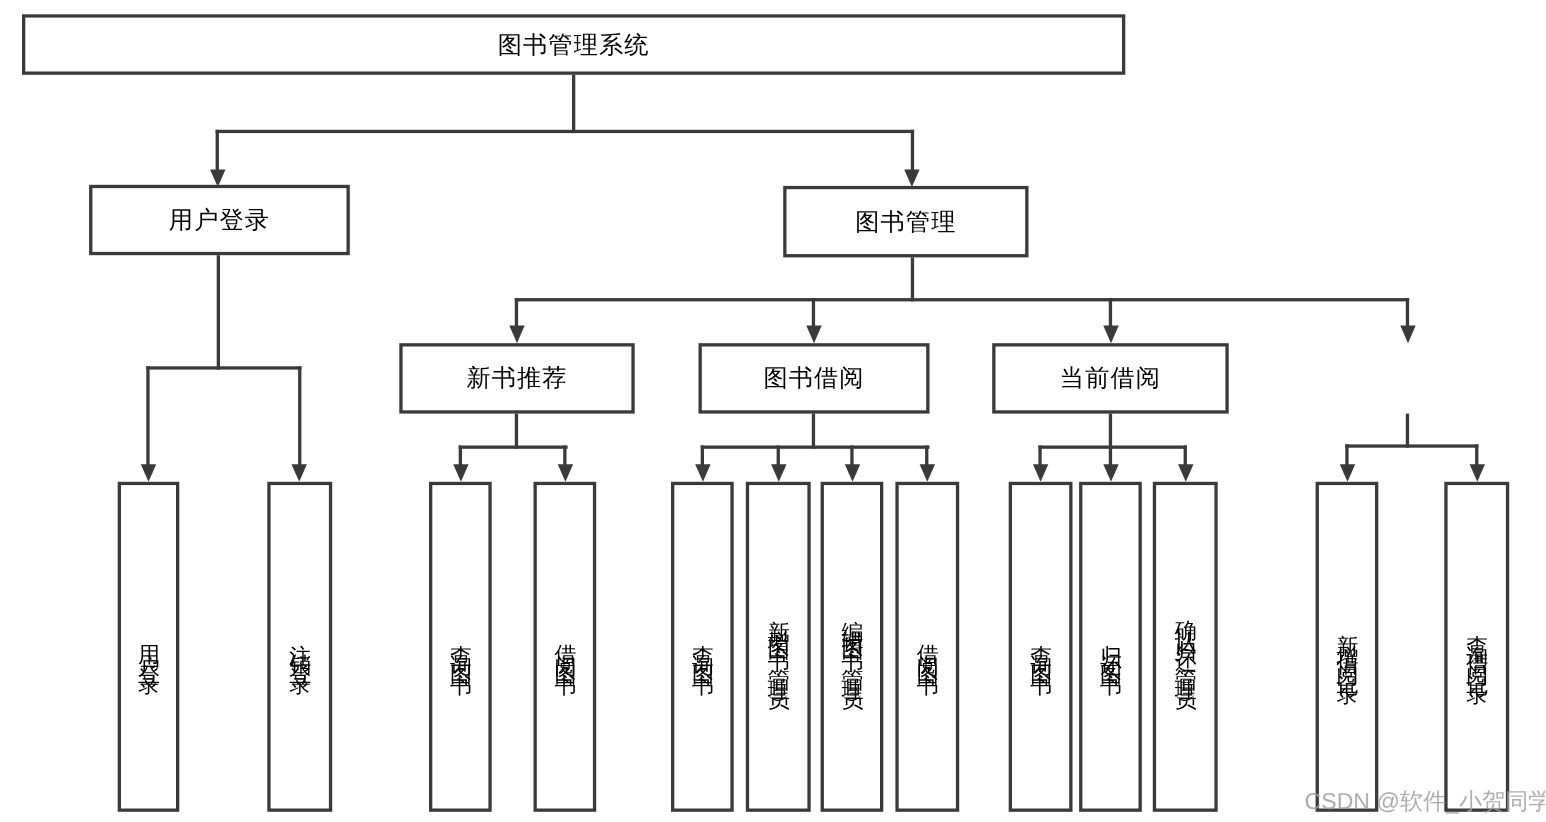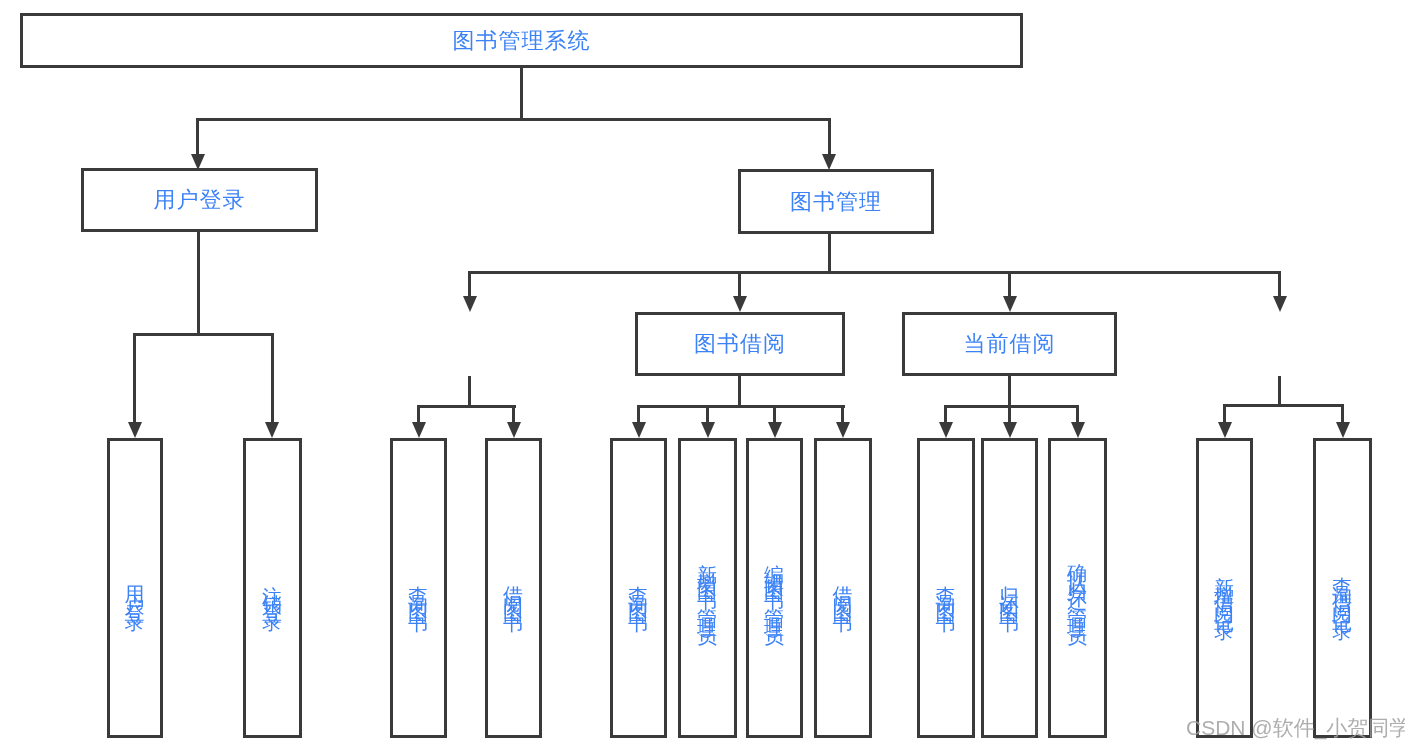--- a/index.html
+++ b/index.html
@@ -12,21 +12,21 @@
     overflow: hidden;
   }
   .node {
     position: absolute;
     box-sizing: border-box;
     border: 3px solid #3a3a3a;
     background: #ffffff;
     display: flex;
     align-items: center;
     justify-content: center;
-    color: #3b82f6;
+    color: #000000;
     font-size: 22px;
     letter-spacing: 1px;
   }
   .leaf { font-size: 20px; }
   .leaf .vtext {
     writing-mode: vertical-rl;
     text-orientation: mixed;
     line-height: 1.0;
     letter-spacing: 9px;
   }
@@ -61,21 +61,21 @@
   <div class="vline" style="left:520px; top:68px; height:53px;"></div>
   <div class="hline" style="left:196px; top:118px; width:635px;"></div>
   <div class="vline" style="left:196px; top:118px; height:38px;"></div>
   <div class="arrow" style="left:191px; top:154px;"></div>
   <div class="vline" style="left:828px; top:118px; height:38px;"></div>
   <div class="arrow" style="left:822px; top:154px;"></div>
 
   <div class="node" style="left:81px; top:168px; width:237px; height:64px;">
     <span>用户登录</span>
   </div>
-  <div class="node" style="left:712px; top:169px; width:196px; height:65px;margin-left:26px;">
+  <div class="node" style="left:712px; top:169px; width:223px; height:65px;">
     <span>图书管理</span>
   </div>
 
   <div class="vline" style="left:197px; top:232px; height:104px;"></div>
   <div class="hline" style="left:133px; top:333px; width:141px;"></div>
   <div class="vline" style="left:133px; top:333px; height:90px;"></div>
   <div class="arrow" style="left:128px; top:422px;"></div>
   <div class="vline" style="left:271px; top:333px; height:90px;"></div>
   <div class="arrow" style="left:265px; top:422px;"></div>
 
@@ -83,20 +83,23 @@
   <div class="hline" style="left:468px; top:271px; width:813px;"></div>
   <div class="vline" style="left:468px; top:271px; height:29px;"></div>
   <div class="arrow" style="left:463px; top:296px;"></div>
   <div class="vline" style="left:738px; top:271px; height:29px;"></div>
   <div class="arrow" style="left:733px; top:296px;"></div>
   <div class="vline" style="left:1008px; top:271px; height:29px;"></div>
   <div class="arrow" style="left:1003px; top:296px;"></div>
   <div class="vline" style="left:1278px; top:271px; height:29px;"></div>
   <div class="arrow" style="left:1273px; top:296px;"></div>
 
+  <div class="node" style="left:363px; top:312px; width:214px; height:64px;">
+    <span>新书推荐</span>
+  </div>
   <div class="node" style="left:635px; top:312px; width:210px; height:64px;">
     <span>图书借阅</span>
   </div>
   <div class="node" style="left:902px; top:312px; width:215px; height:64px;">
     <span>当前借阅</span>
   </div>
 
   <div class="vline" style="left:468px; top:376px; height:32px;"></div>
   <div class="hline" style="left:417px; top:405px; width:99px;"></div>
   <div class="vline" style="left:417px; top:405px; height:18px;"></div>

